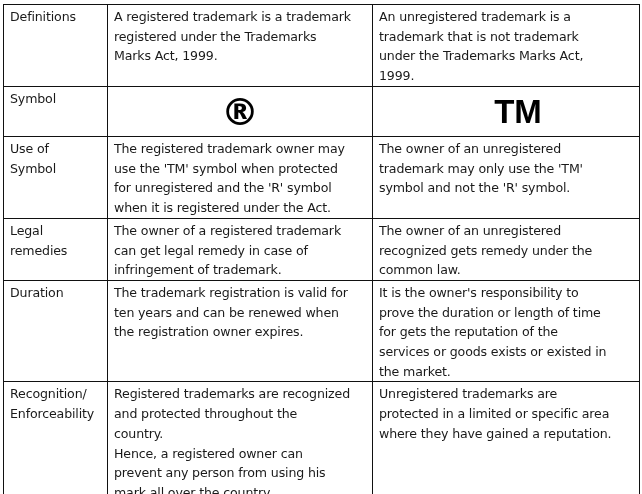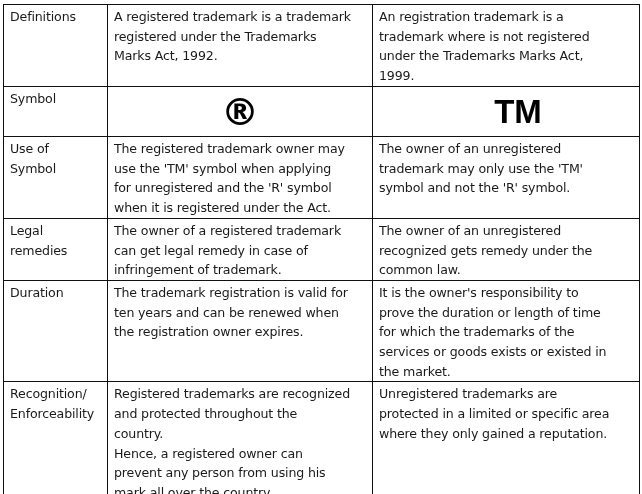--- a/index.html
+++ b/index.html
@@ -75,25 +75,25 @@
       </colgroup>
 
   <tbody>
         <tr class="r1">
     <td>
       <span class="line">Definitions</span>
     </td>
     <td>
       <span class="line">A registered trademark is a trademark</span>
       <span class="line">registered under the Trademarks</span>
-      <span class="line">Marks Act, 1992.</span>
+      <span class="line">Marks Act, 1999.</span>
     </td>
     <td>
-      <span class="line">An registration trademark is a</span>
-      <span class="line">trademark where is not registered</span>
+      <span class="line">An unregistered trademark is a</span>
+      <span class="line">trademark that is not trademark</span>
       <span class="line">under the Trademarks Marks Act,</span>
       <span class="line">1999.</span>
     </td>
   </tr>
 
   <tr class="r2">
     <td>
       <span class="line">Symbol</span>
     </td>
     <td class="sym">
@@ -104,21 +104,21 @@
     </td>
   </tr>
 
   <tr class="r3">
     <td>
       <span class="line">Use of</span>
       <span class="line">Symbol</span>
     </td>
     <td>
       <span class="line">The registered trademark owner may</span>
-      <span class="line">use the 'TM' symbol when applying</span>
+      <span class="line">use the 'TM' symbol when protected</span>
       <span class="line">for unregistered and the 'R' symbol</span>
       <span class="line">when it is registered under the Act.</span>
     </td>
     <td>
       <span class="line">The owner of an unregistered</span>
       <span class="line">trademark may only use the 'TM'</span>
       <span class="line">symbol and not the 'R' symbol.</span>
     </td>
   </tr>
 
@@ -144,21 +144,21 @@
       <span class="line">Duration</span>
     </td>
     <td>
       <span class="line">The trademark registration is valid for</span>
       <span class="line">ten years and can be renewed when</span>
       <span class="line">the registration owner expires.</span>
     </td>
     <td>
       <span class="line">It is the owner's responsibility to</span>
       <span class="line">prove the duration or length of time</span>
-      <span class="line">for which the trademarks of the</span>
+      <span class="line">for gets the reputation of the</span>
       <span class="line">services or goods exists or existed in</span>
       <span class="line">the market.</span>
     </td>
   </tr>
 
   <tr class="r6">
     <td>
       <span class="line">Recognition/</span>
       <span class="line">Enforceability</span>
     </td>
@@ -166,18 +166,18 @@
       <span class="line">Registered trademarks are recognized</span>
       <span class="line">and protected throughout the</span>
       <span class="line">country.</span>
       <span class="line">Hence, a registered owner can</span>
       <span class="line">prevent any person from using his</span>
       <span class="line">mark all over the country.</span>
     </td>
     <td>
       <span class="line">Unregistered trademarks are</span>
       <span class="line">protected in a limited or specific area</span>
-      <span class="line">where they only gained a reputation.</span>
+      <span class="line">where they have gained a reputation.</span>
     </td>
   </tr>
 </tbody>
     </table>
 </div>
 
 </body></html>

